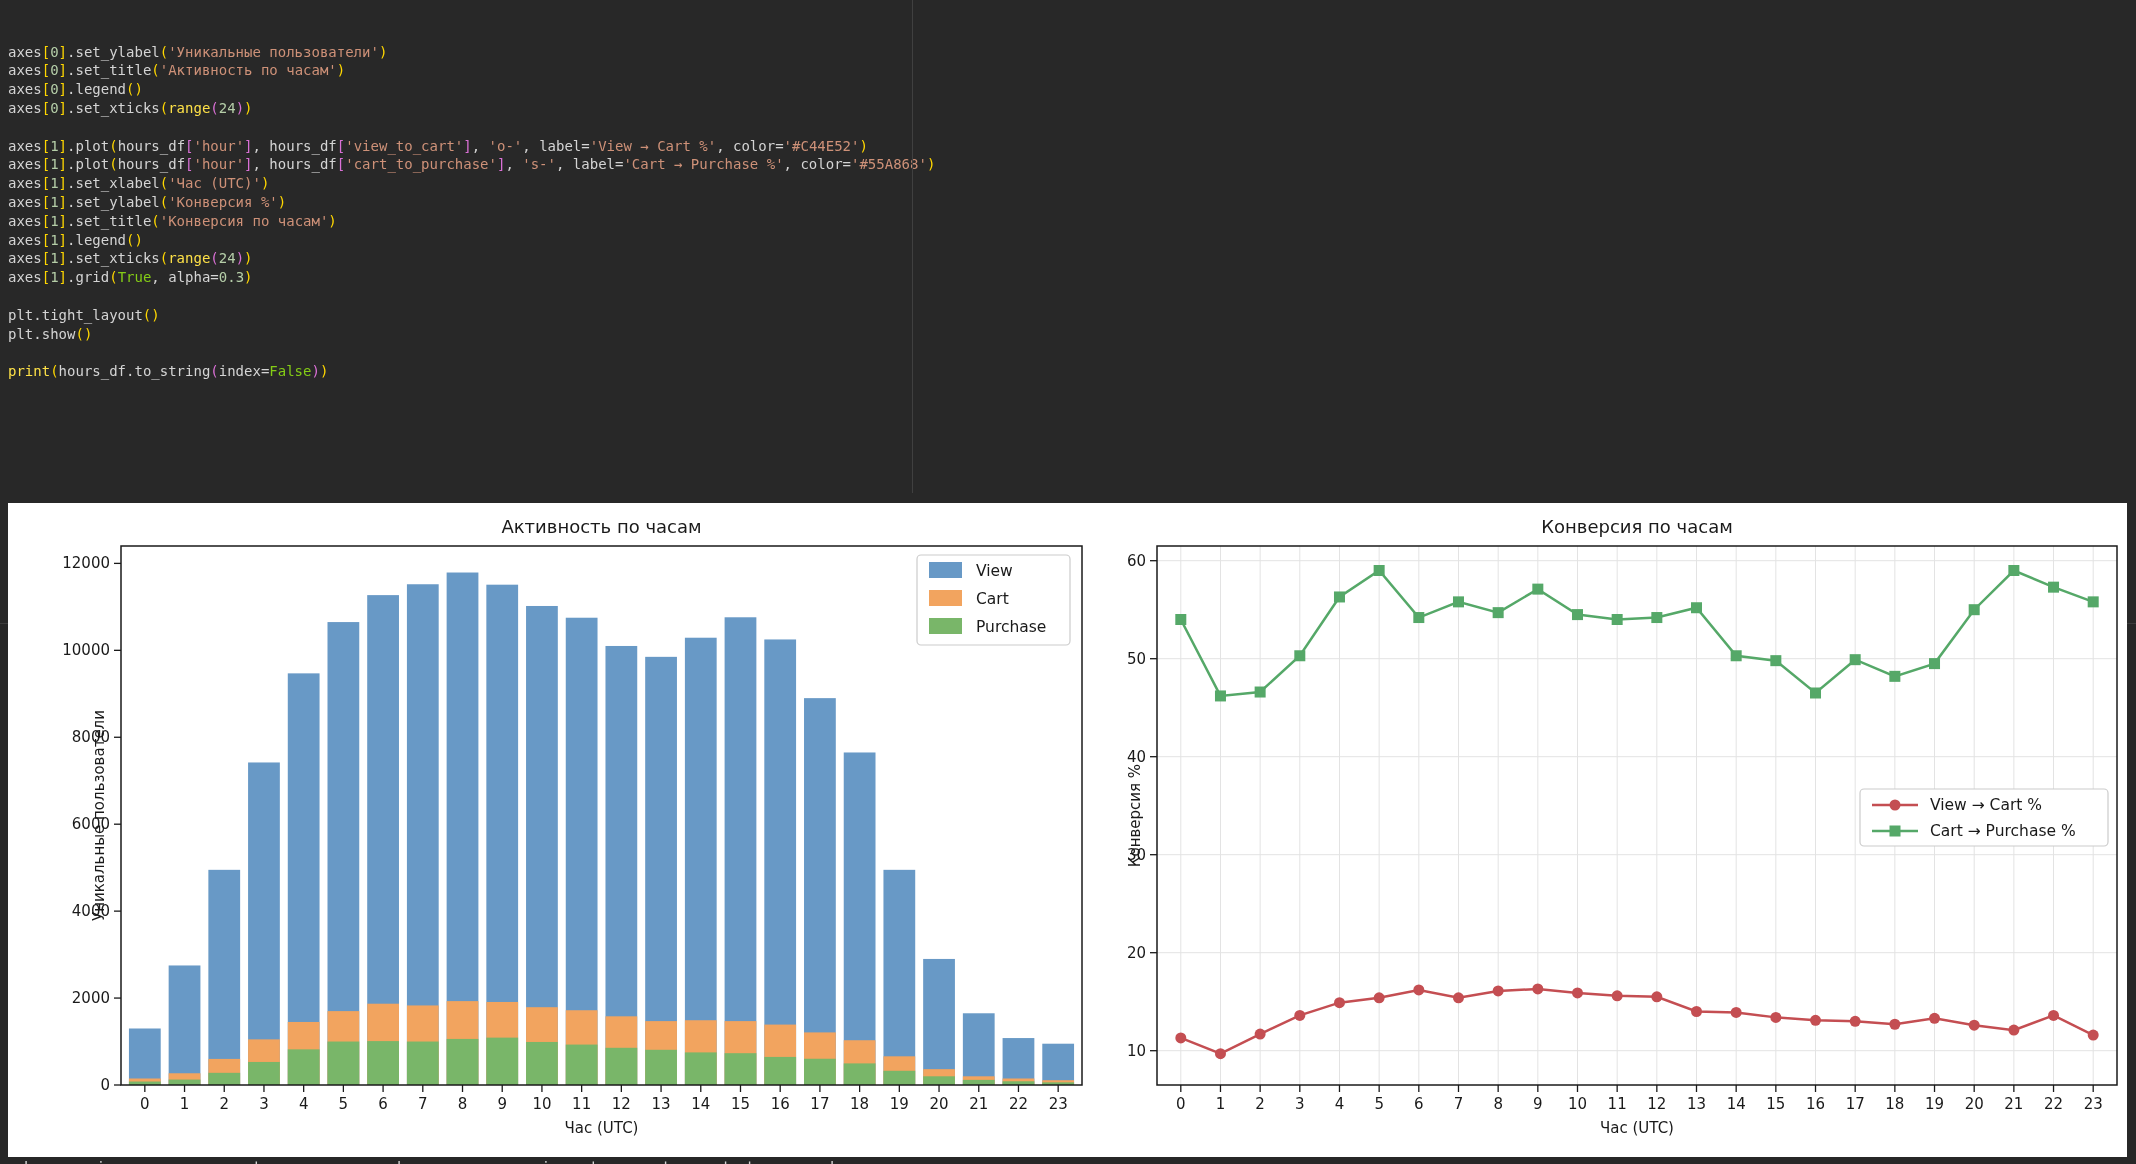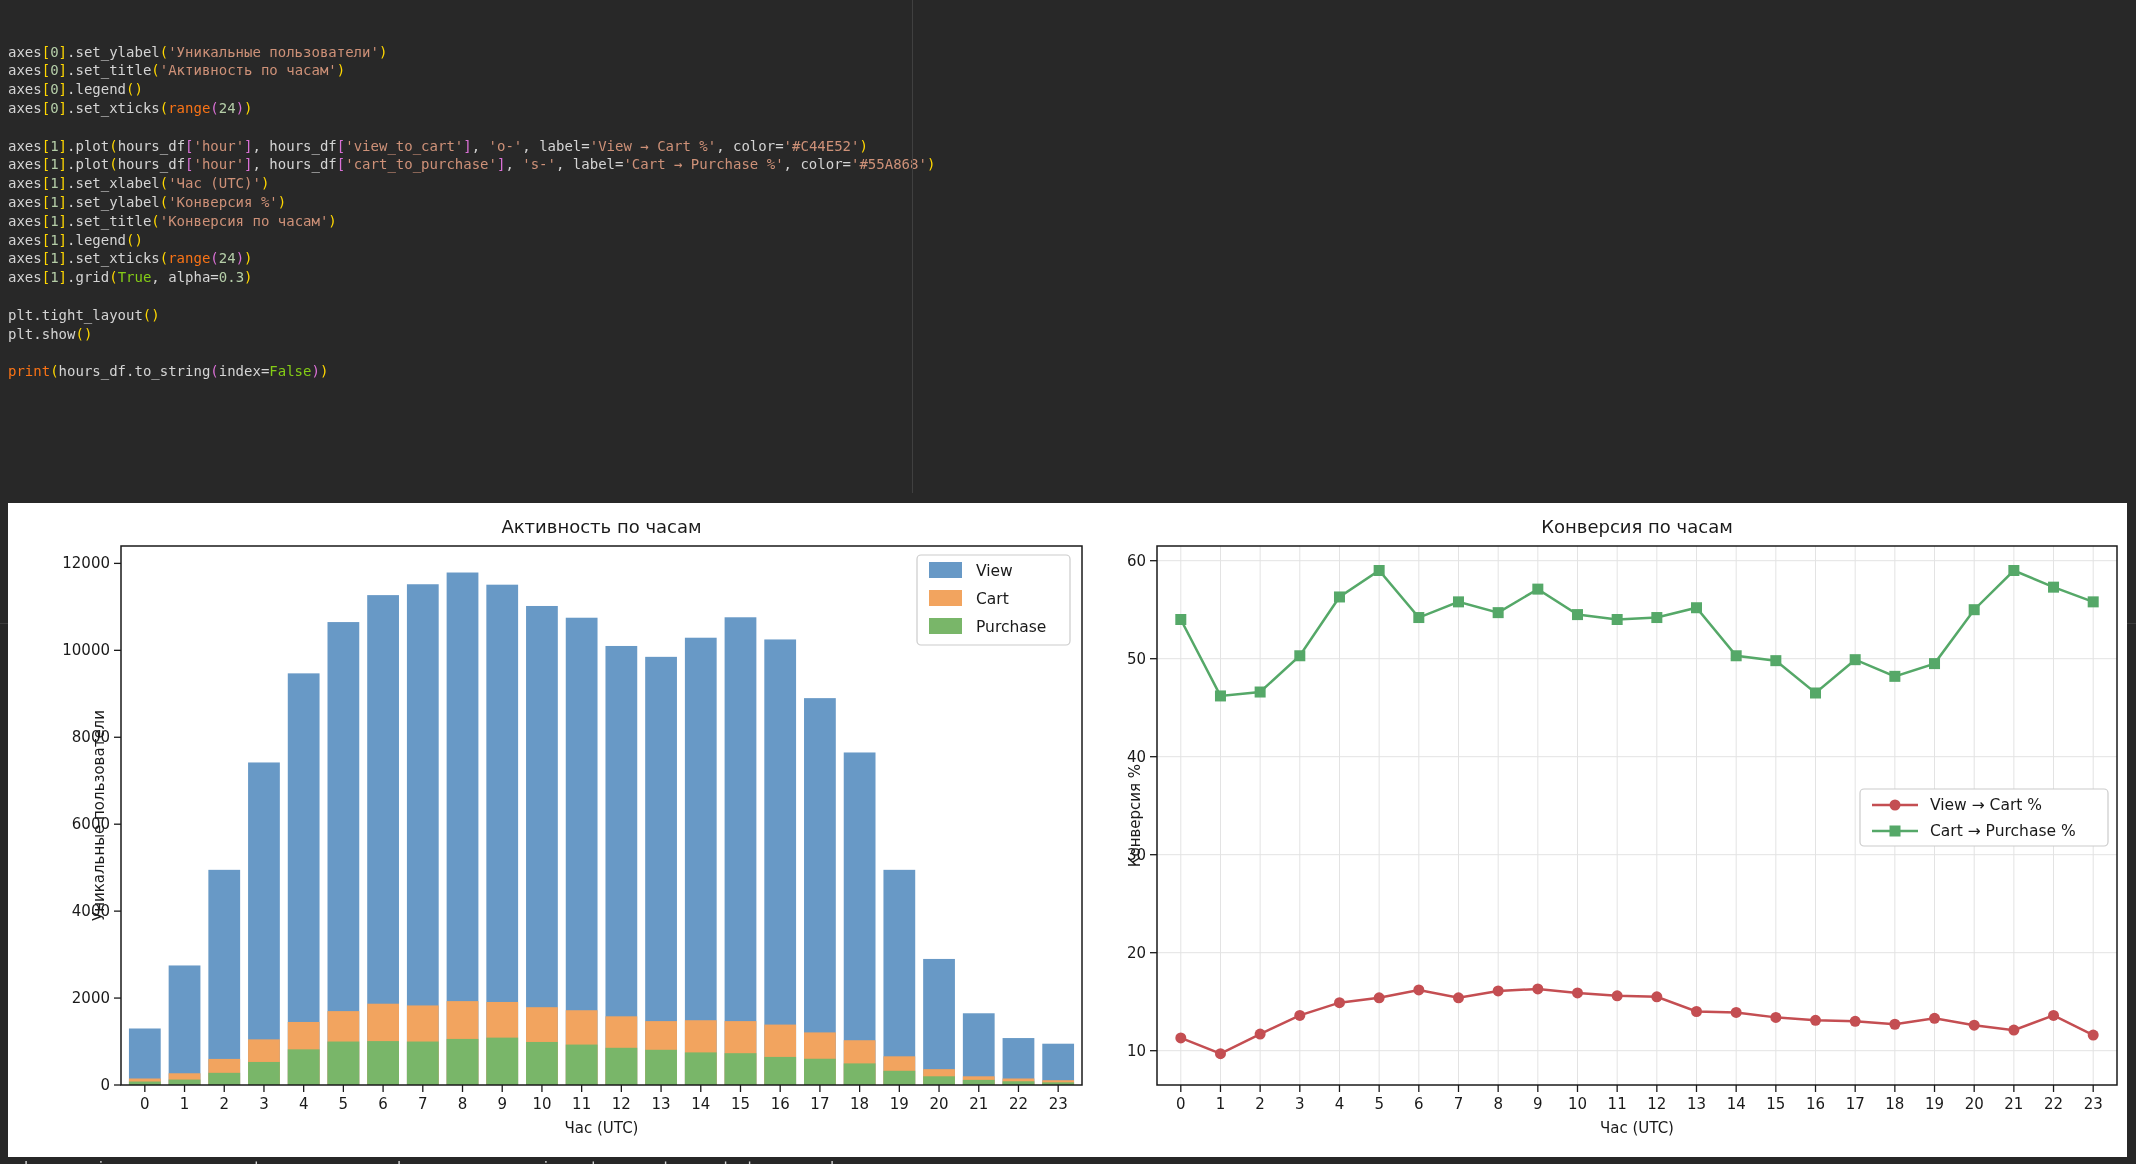--- a/index.html
+++ b/index.html
@@ -8,21 +8,21 @@
   
   .code-area{
     position:absolute;left:0;top:0;width:2136px;height:624px;
     background:#282828;border-bottom:1px solid #3d3d3d;box-sizing:border-box;
     font-family:"DejaVu Sans Mono",monospace;font-size:14px;line-height:18.8px;
     padding:5px 0 0 8px;white-space:pre;overflow:hidden;
   }
   .code-line{height:18.8px;}
   .ruler{position:absolute;left:912px;top:0;width:1px;height:493px;background:#404040;}
   .tok-p{color:#d4d4d4}.tok-s{color:#ce9178}.tok-n{color:#b5cea8}
-  .tok-k{color:#84cc16}.tok-f{color:#f97316}.tok-b1{color:#ffd700}.tok-b2{color:#da70d6}
+  .tok-k{color:#84cc16}.tok-f{color:#fde047}.tok-b1{color:#ffd700}.tok-b2{color:#da70d6}
 
   
   .figure{
     position:absolute;left:8px;top:503px;width:2119px;height:654px;background:#ffffff;
   }
   .figure svg{display:block}
   text{font-family:"DejaVu Sans",sans-serif;fill:#1a1a1a}
 
   
   .bottom-strip{

